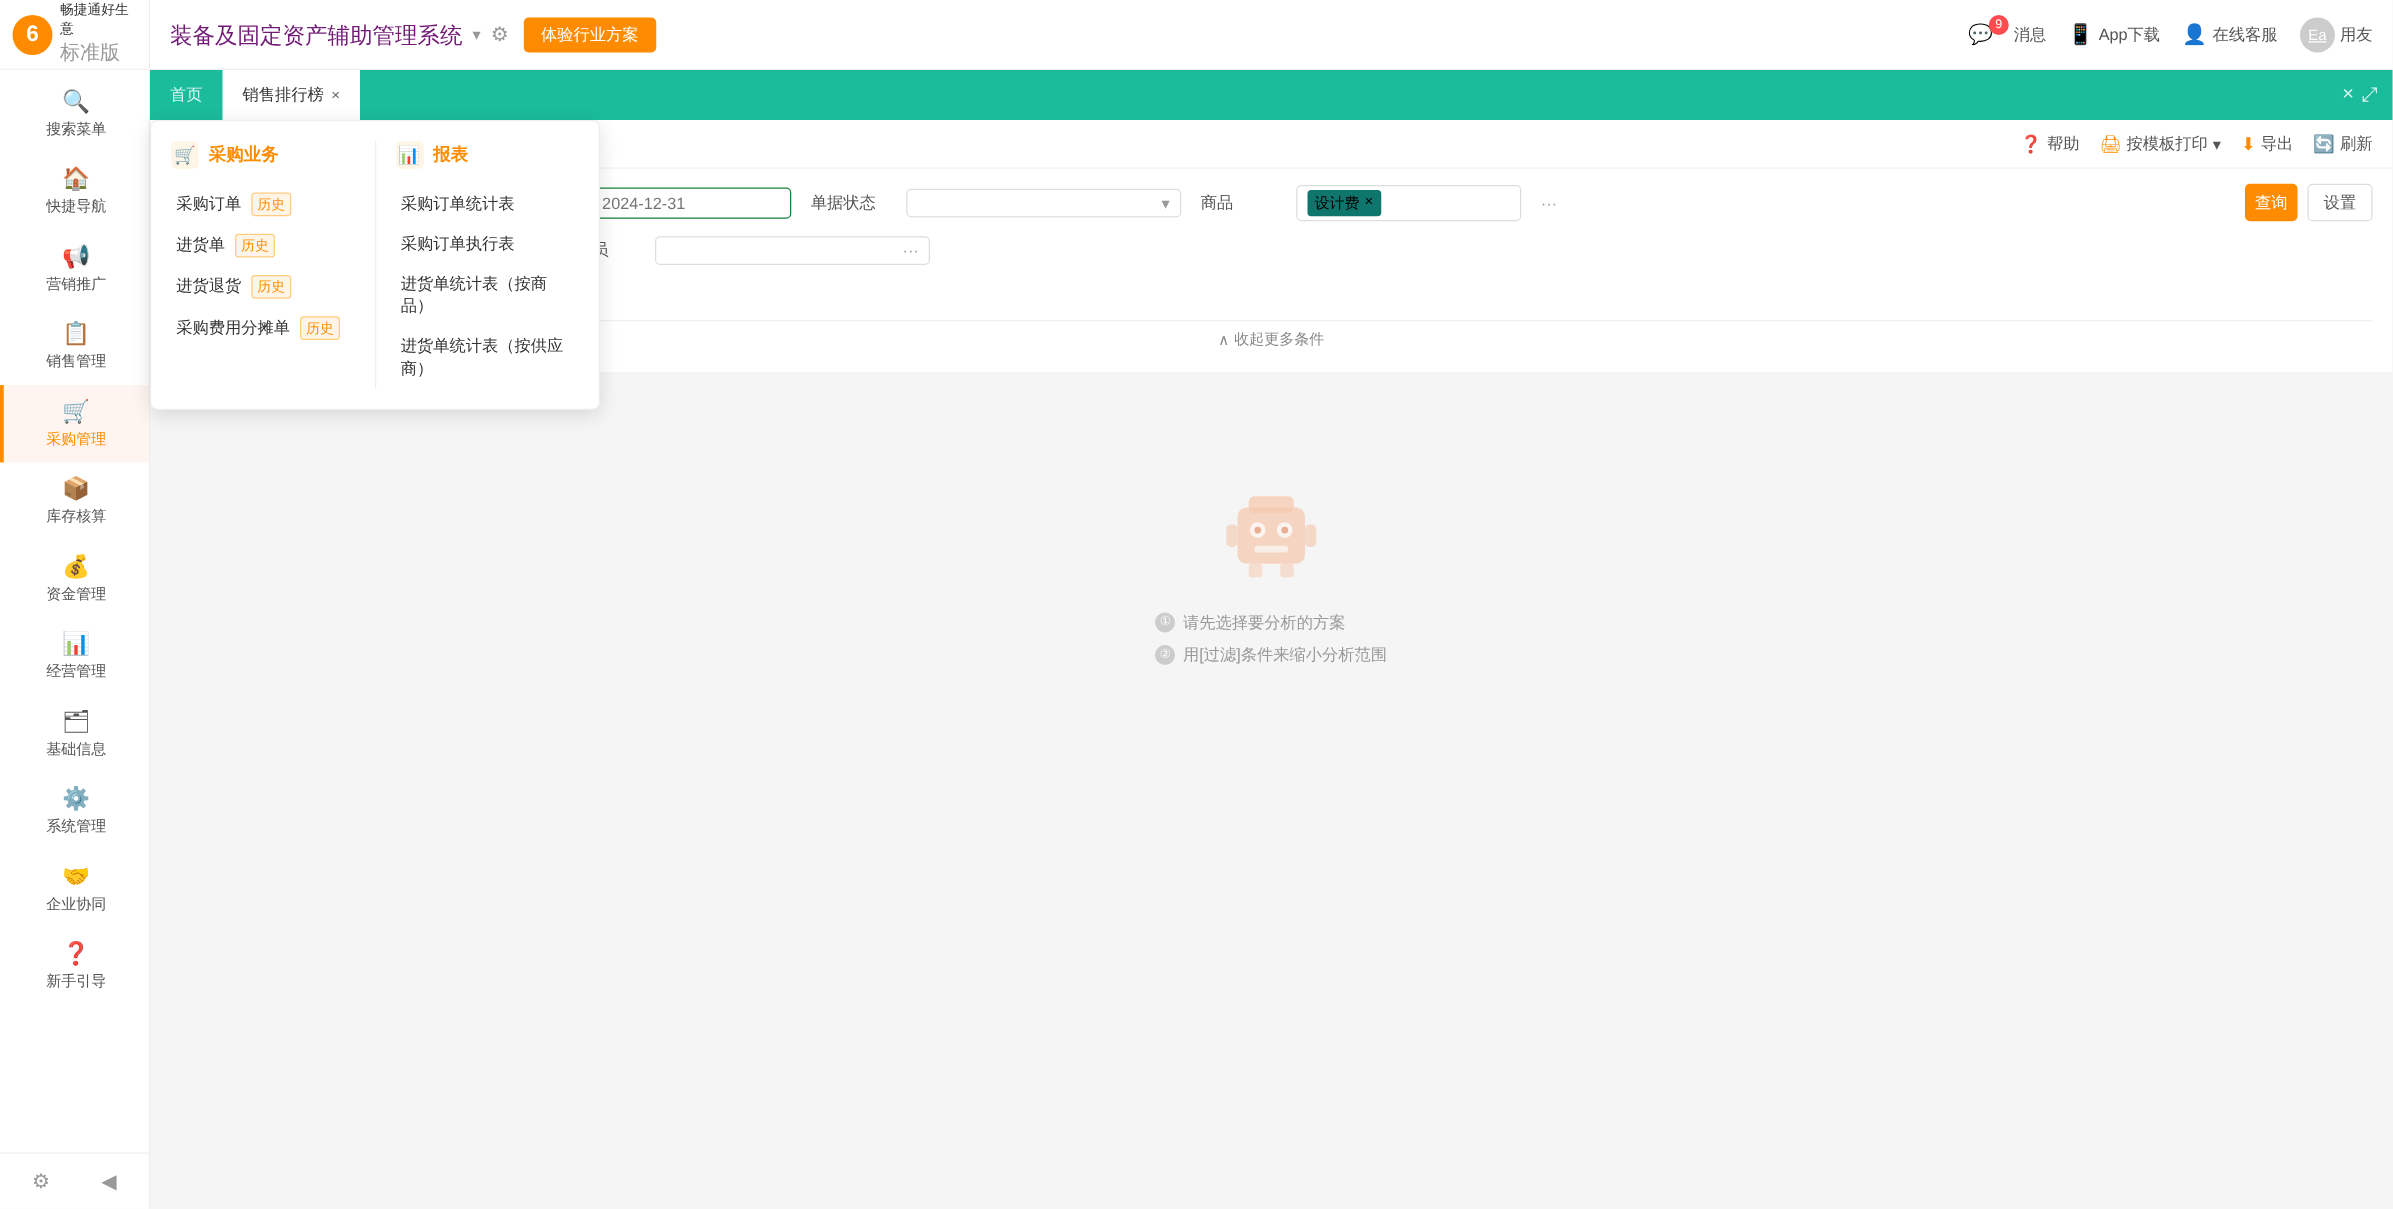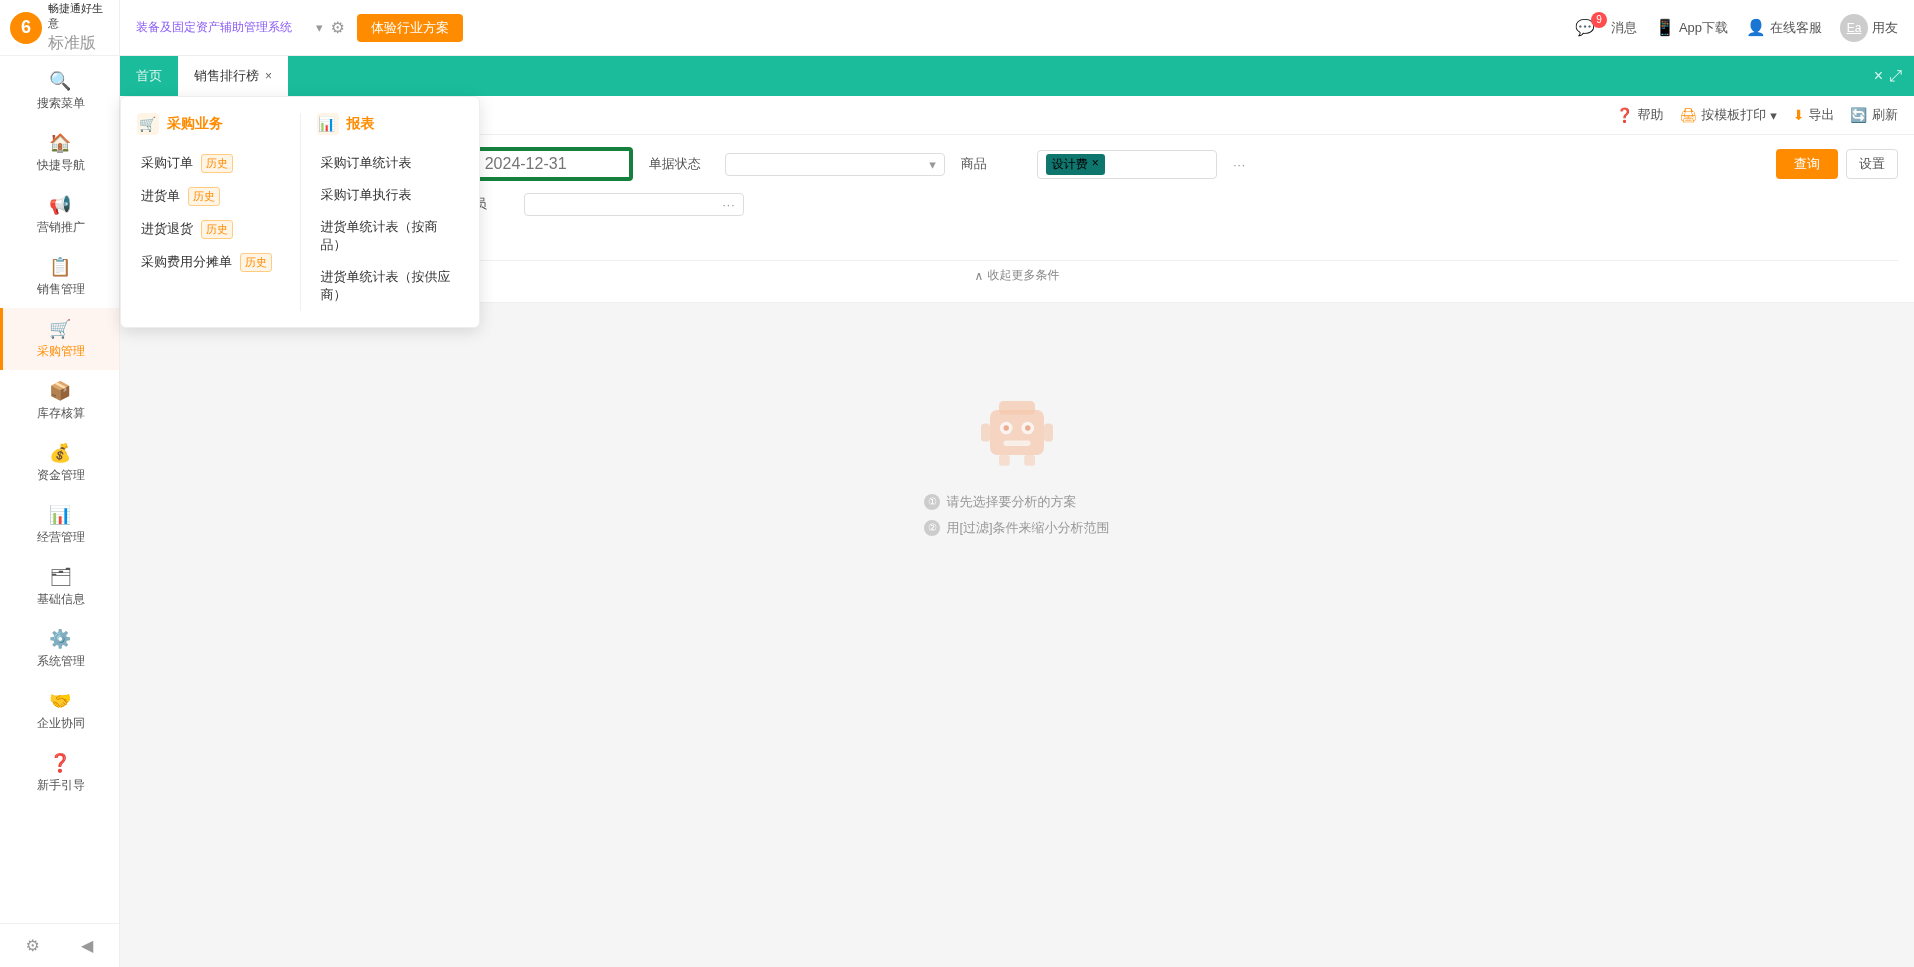--- a/index.html
+++ b/index.html
@@ -71,21 +71,21 @@
       left: 120px; top: 0;
       right: 0;
       height: 56px;
       background: #fff;
       border-bottom: 1px solid #eee;
       display: flex;
       align-items: center;
       padding: 0 16px;
       z-index: 99;
     }
-    .topbar-title { font-size: 12px; color: #8b5cf6; margin-right: 24px; }
+    .topbar-title { font-size: 18px; color: #701a75; margin-right: 8px; }
     .topbar-arrow { color: #999; margin-right: 8px; cursor: pointer; }
     .topbar-settings { color: #999; margin-right: 12px; cursor: pointer; font-size: 16px; }
     .topbar-btn-industry {
       background: #ff8c00;
       color: #fff;
       border: none;
       border-radius: 4px;
       padding: 5px 14px;
       font-size: 13px;
       cursor: pointer;
@@ -206,24 +206,24 @@
     .filter-row {
       display: flex;
       align-items: center;
       gap: 16px;
       flex-wrap: wrap;
       margin-bottom: 10px;
     }
     .filter-row:last-child { margin-bottom: 0; }
     .filter-label { color: #555; font-size: 13px; min-width: 60px; }
     .filter-input {
-      border: 4px solid #15803d;
+      border: 1px solid #15803d;
       border-radius: 4px;
       padding: 4px 8px;
-      font-size: 16px;
+      font-size: 13px;
       color: #000000;
       background: #fff;
       min-width: 160px;
     }
     .filter-date-group {
       display: flex;
       align-items: center;
       gap: 4px;
     }
     .date-btn {
@@ -243,21 +243,21 @@
       padding: 2px 6px;
       font-size: 12px;
       gap: 4px;
       cursor: pointer;
     }
     .btn-search {
       background: #ff8c00;
       color: #fff;
       border: none;
       border-radius: 4px;
-      padding: 6px 18px;
+      padding: 6px 8px;
       font-size: 13px;
       cursor: pointer;
     }
     .btn-settings {
       border: 1px solid #ddd;
       background: #fff;
       border-radius: 4px;
       padding: 5px 12px;
       font-size: 13px;
       color: #555;

